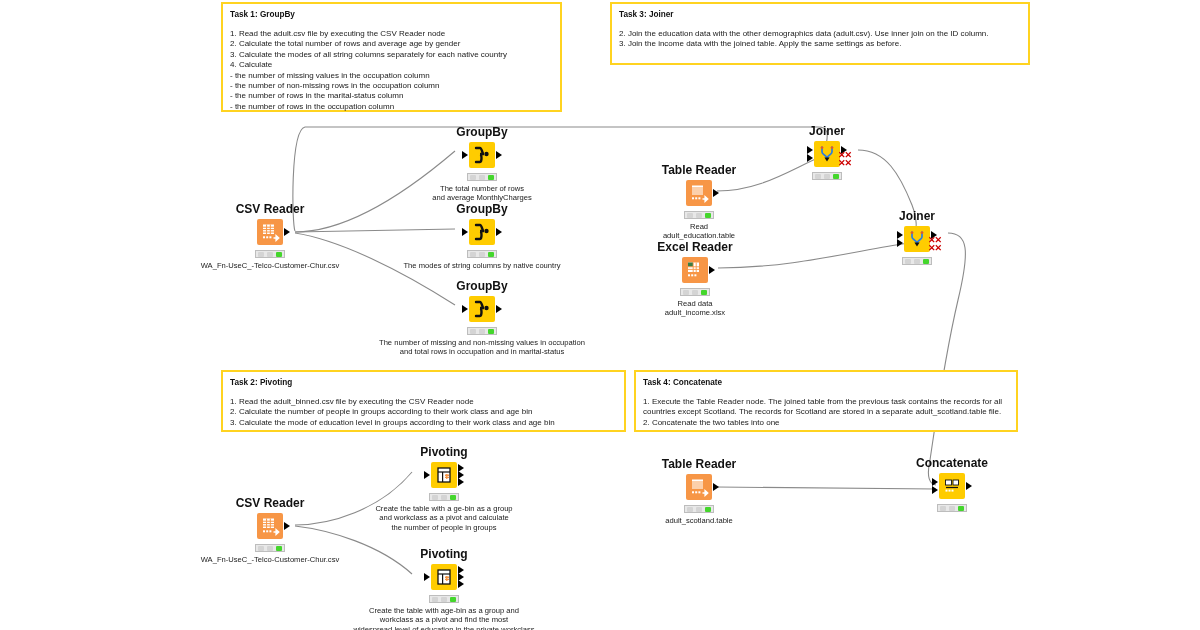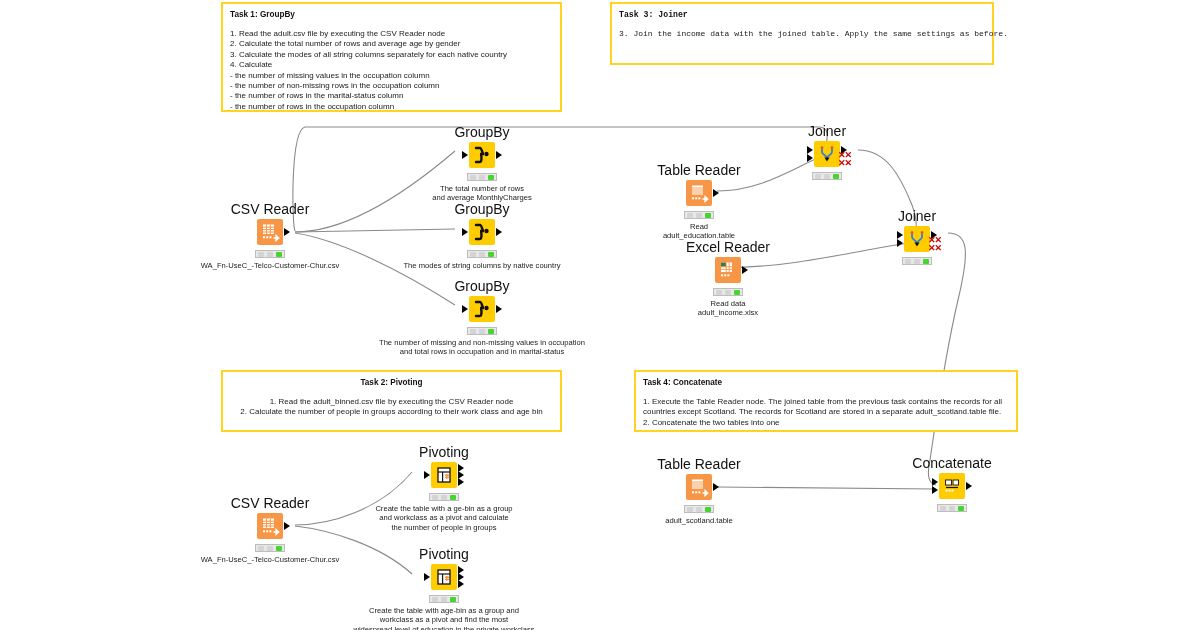--- a/index.html
+++ b/index.html
@@ -52,22 +52,22 @@
     white-space: nowrap;
   }
   .annotation .ann-line.wrap { white-space: normal; }
 
   
   .node {
     position: absolute;
     width: 92px;
   }
   .node-title {
-    font-size: 14px;
-    font-weight: normal;
+    font-size: 12px;
+    font-weight: bold;
     color: #111;
     text-align: center;
     line-height: 10px;
     margin-bottom: 3px;
     white-space: nowrap;
   }
   .node-body {
     position: relative;
     height: 30px;
     display: flex;
@@ -190,29 +190,31 @@
     <div class="ann-line">1. Read the adult.csv file by executing the CSV Reader node</div>
     <div class="ann-line">2. Calculate the total number of rows and average age by gender</div>
     <div class="ann-line">3. Calculate the modes of all string columns separately for each native country</div>
     <div class="ann-line">4. Calculate</div>
     <div class="ann-line">- the number of missing values in the occupation column</div>
     <div class="ann-line">- the number of non-missing rows in the occupation column</div>
     <div class="ann-line">- the number of rows in the marital-status column</div>
     <div class="ann-line">- the number of rows in the occupation column</div>
   </div>
 
-  <div class="annotation" style="left:610px; top:2px; width:384px; height:63px;font-family:Liberation Mono, monospace;">
+  <div class="annotation" style="left:610px; top:2px; width:420px; height:63px;">
     <div class="ann-title">Task 3: Joiner</div>
+    <div class="ann-line">2. Join the education data with the other demographics data (adult.csv). Use inner join on the ID column.</div>
     <div class="ann-line">3. Join the income data with the joined table. Apply the same settings as before.</div>
   </div>
 
-  <div class="annotation" style="left:221px; top:370px; width:341px; height:62px;text-align:center;">
+  <div class="annotation" style="left:221px; top:370px; width:405px; height:62px;">
     <div class="ann-title">Task 2: Pivoting</div>
     <div class="ann-line">1. Read the adult_binned.csv file by executing the CSV Reader node</div>
     <div class="ann-line">2. Calculate the number of people in groups according to their work class and age bin</div>
+    <div class="ann-line">3. Calculate the mode of education level in groups according to their work class and age bin</div>
   </div>
 
   <div class="annotation" style="left:634px; top:370px; width:384px; height:62px;">
     <div class="ann-title">Task 4: Concatenate</div>
     <div class="ann-line wrap">1. Execute the Table Reader node. The joined table from the previous task contains the records for all countries except Scotland. The records for Scotland are stored in a separate adult_scotland.table file.</div>
     <div class="ann-line">2. Concatenate the two tables into one</div>
   </div>
 
   <div class="node" style="left:224px; top:204px;">
     <div class="node-title">CSV Reader</div>
@@ -327,21 +329,21 @@
     </div>
     <div class="status">
         <i></i>
         <i></i>
         <i class="green"></i>
       </div>
     <div class="node-caption">Read
 adult_education.table</div>
   </div>
 
-  <div class="node" style="left:682px; top:242px;">
+  <div class="node" style="left:649px; top:242px;">
     <div class="node-title">Excel Reader</div>
     <div class="node-body">
       <div class="node-icon orange">
         <svg class="glyph" width="20" height="20" viewBox="0 0 20 20">
           <rect x="3" y="2.5" width="11" height="9.5" fill="#fff"></rect>
           <rect x="3" y="2.5" width="5" height="4.2" fill="#3a7d44"></rect>
           <g stroke="#F79646" stroke-width="0.9">
             <line x1="3" y1="6.8" x2="14" y2="6.8"></line>
               <line x1="3" y1="9.4" x2="14" y2="9.4"></line>
             <line x1="8.2" y1="2.5" x2="8.2" y2="12"></line>

